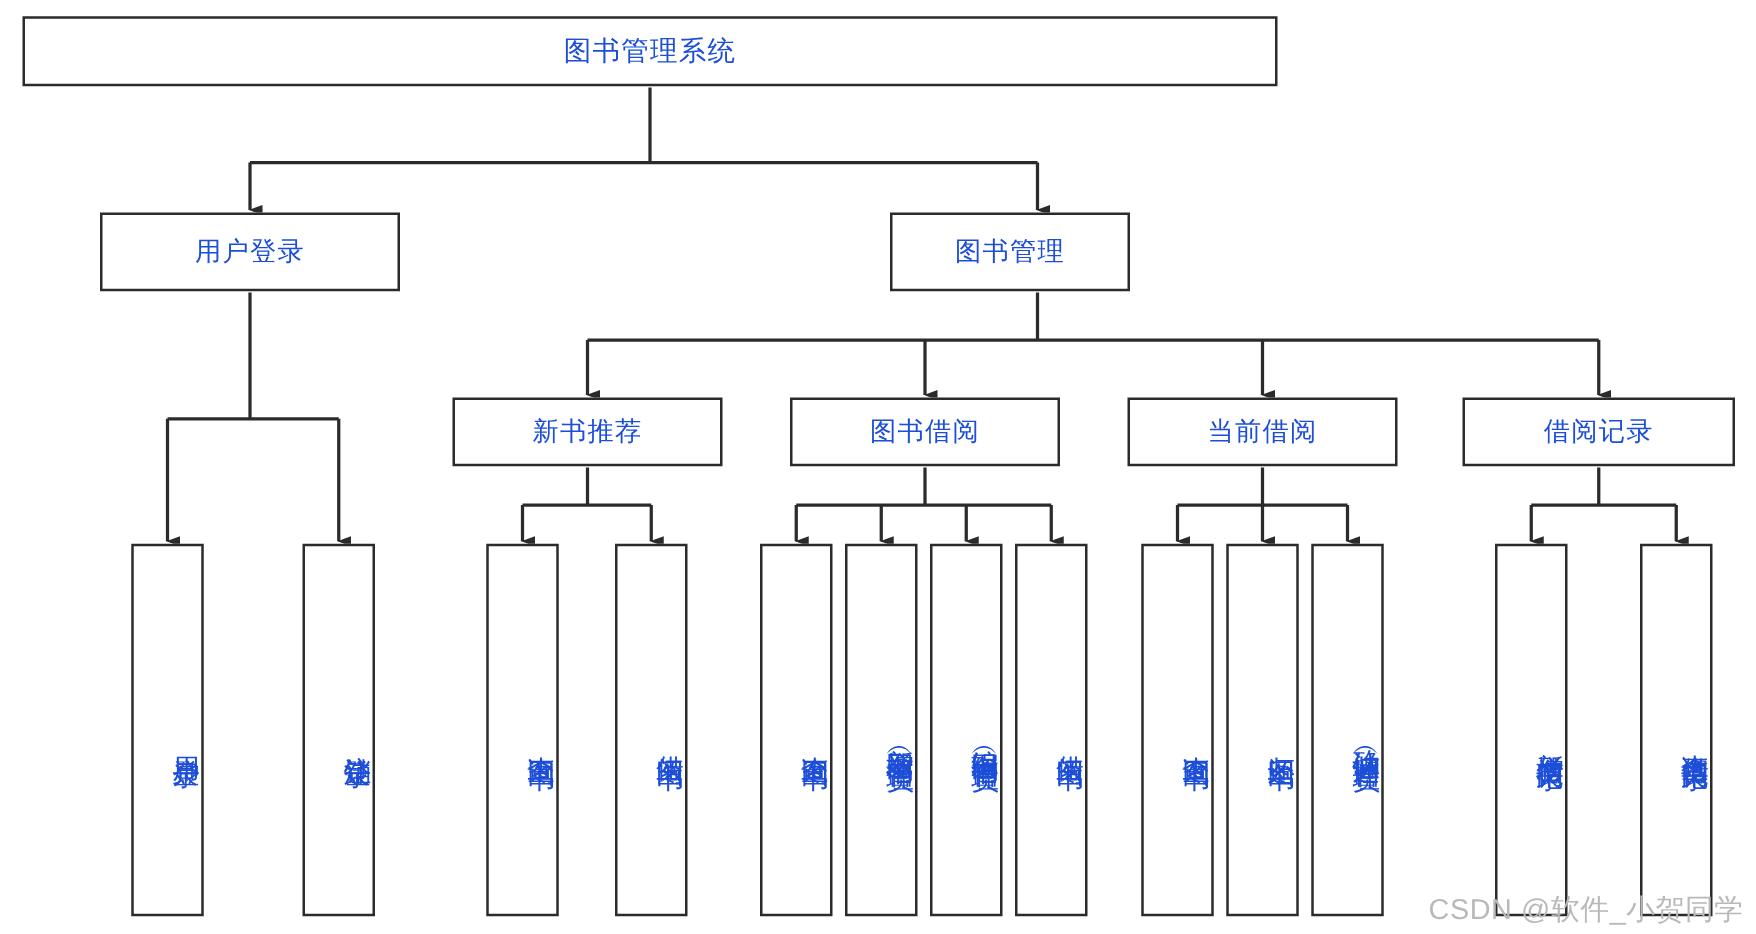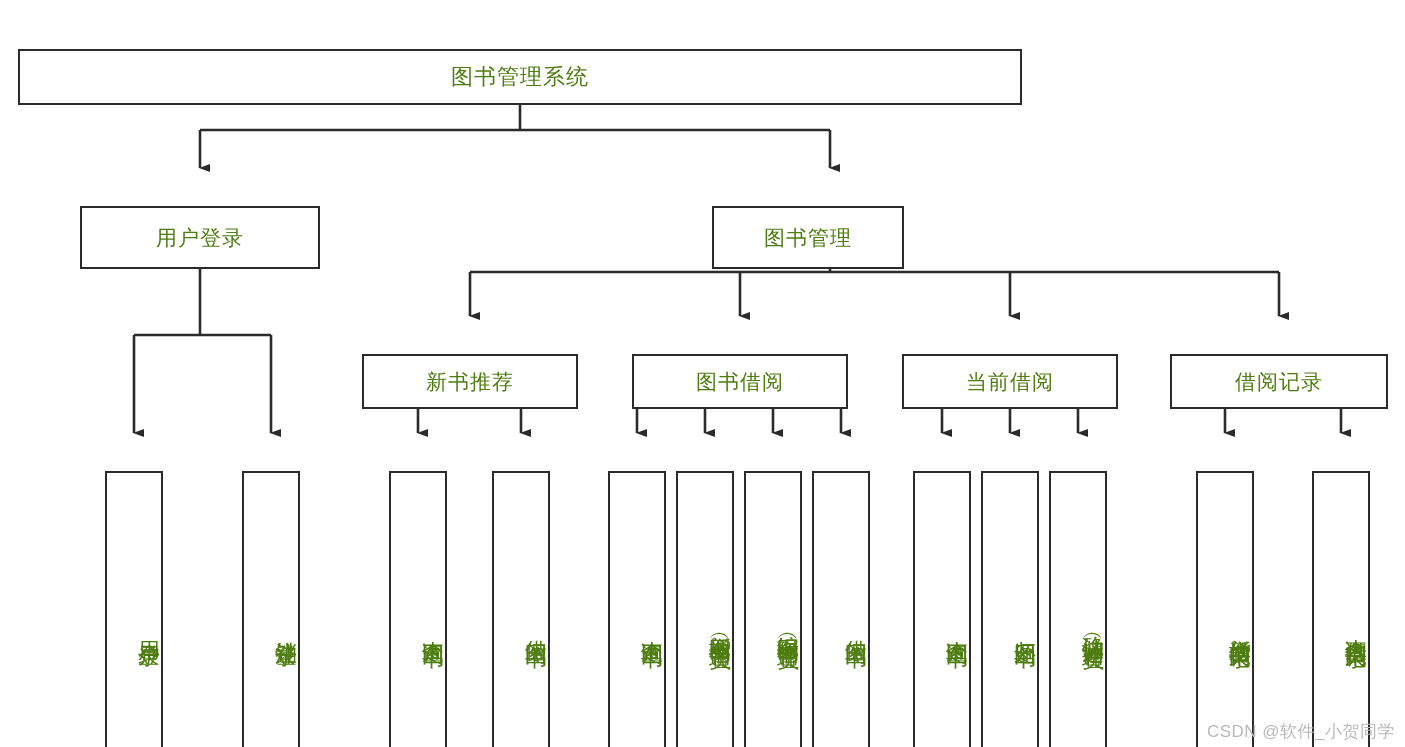--- a/index.html
+++ b/index.html
@@ -27,22 +27,21 @@
     pointer-events: none;
   }
   .node {
     position: absolute;
     box-sizing: border-box;
     background: #ffffff;
     border: 2px solid #2b2b2b;
     display: flex;
     align-items: center;
     justify-content: center;
-    color: #4d7c0f;
-    margin-top: 36px;
+    color: #1d4ed8;
   }
   .node.horiz {
     font-size: 21px;
     letter-spacing: 1px;
     line-height: 1.2;
   }
   .node.root {
     font-size: 22px;
   }
   .node.vert {
@@ -57,21 +56,21 @@
   }
   .node.vert .vlabel {
     writing-mode: vertical-rl;
     text-orientation: upright;
     display: block;
   }
   .watermark {
     position: absolute;
     right: 10px;
     bottom: 4px;
-    font-size: 17px;
+    font-size: 23px;
     color: #b9b9b9;
     white-space: nowrap;
     letter-spacing: 0.5px;
   }
 </style>
 </head>
 <body>
 
 <div id="canvas">
 

